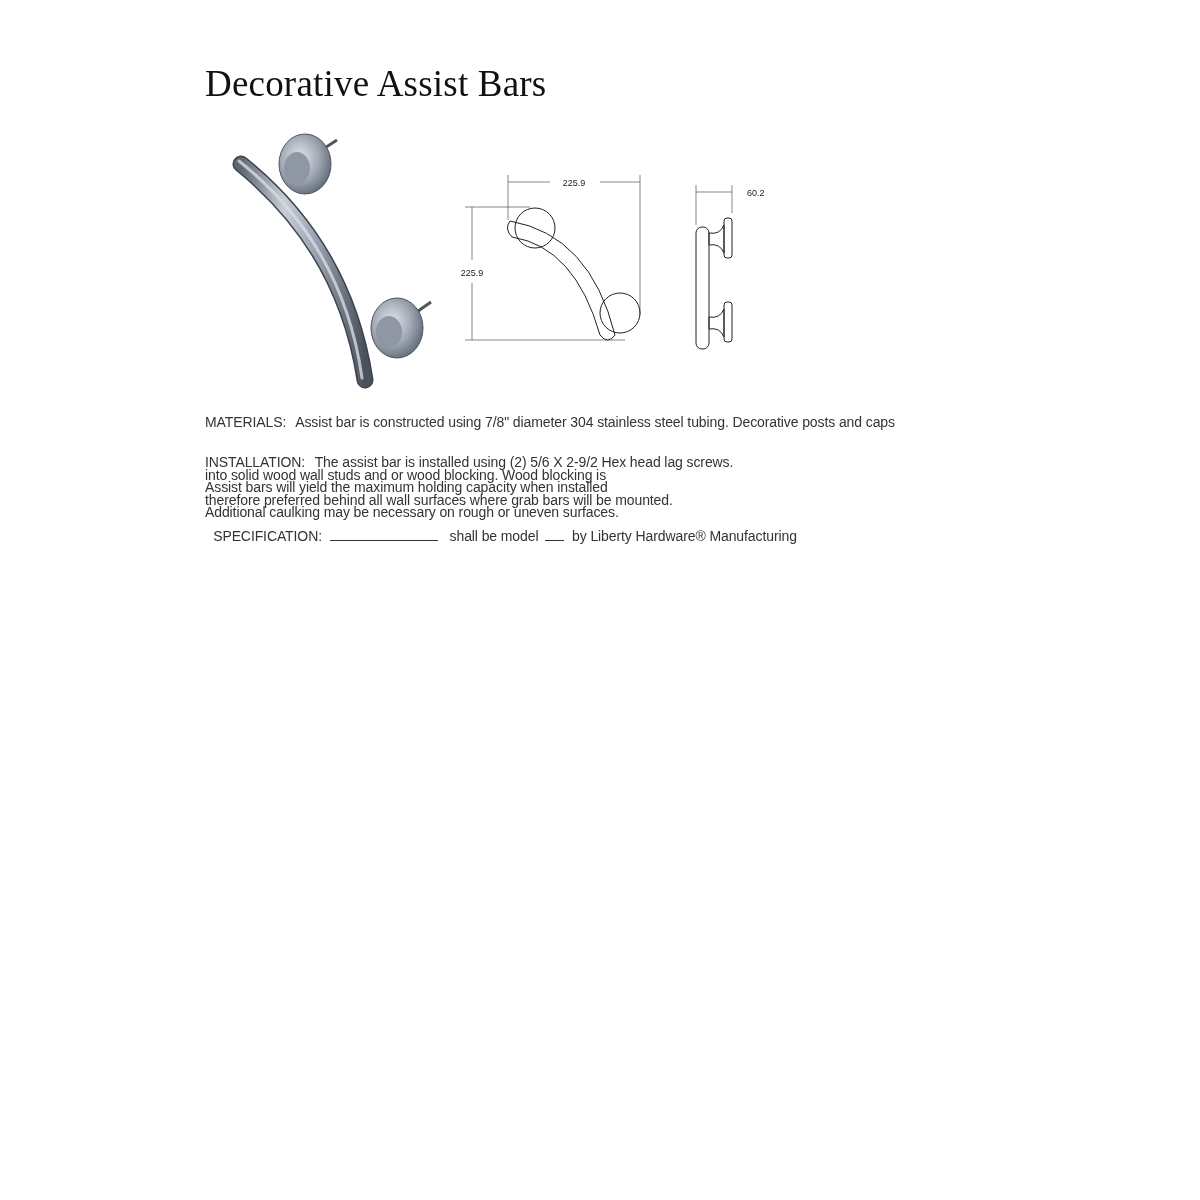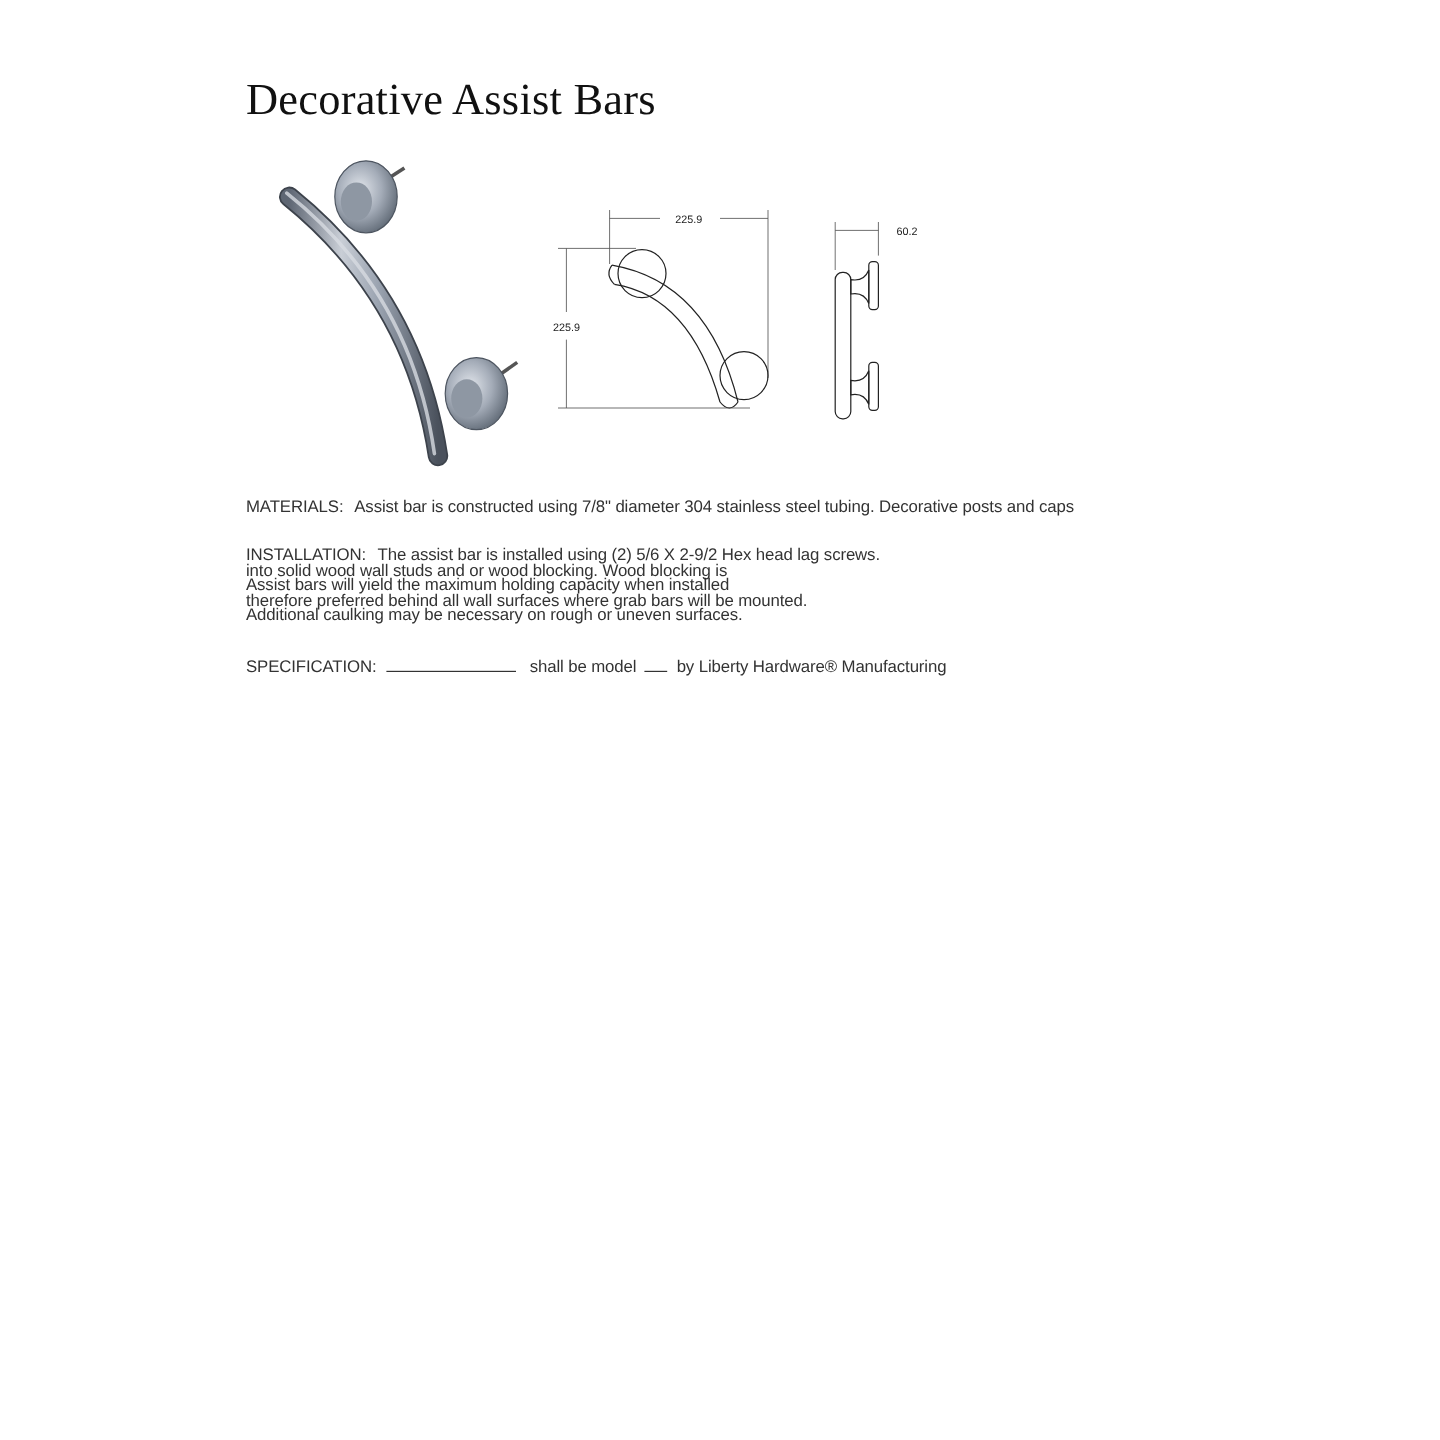--- a/index.html
+++ b/index.html
@@ -58,21 +58,21 @@
       position: absolute;
       left: 205px;
       font-size: 14px;
       line-height: 12.5px;
       color: #333;
       width: 600px;
       letter-spacing: -0.1px;
     }
     .materials { top: 416px; }
     .installation { top: 456px; }
-    .specification { top: 549px; }
+    .specification { top: 530px; text-align: center; }
     .line { display: block; white-space: nowrap; }
     .heading { margin-right: 6px; }
     .blank {
       display: inline-block;
       border-bottom: 1px solid #333;
       vertical-align: baseline;
       height: 8px;
     }
     .blank-long { width: 108px; margin: 0 8px 0 4px; }
     .blank-short { width: 19px; margin: 0 4px 0 3px; }

